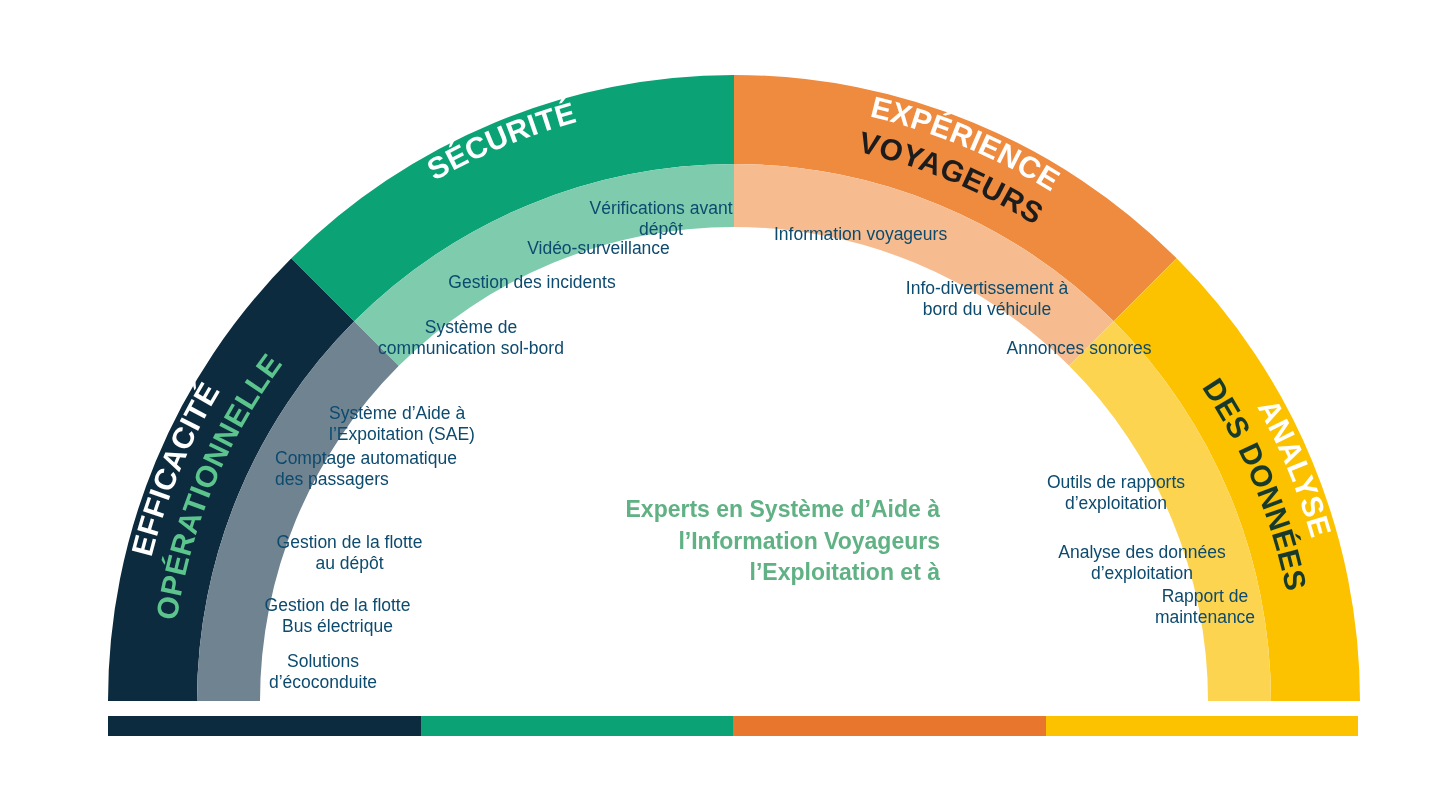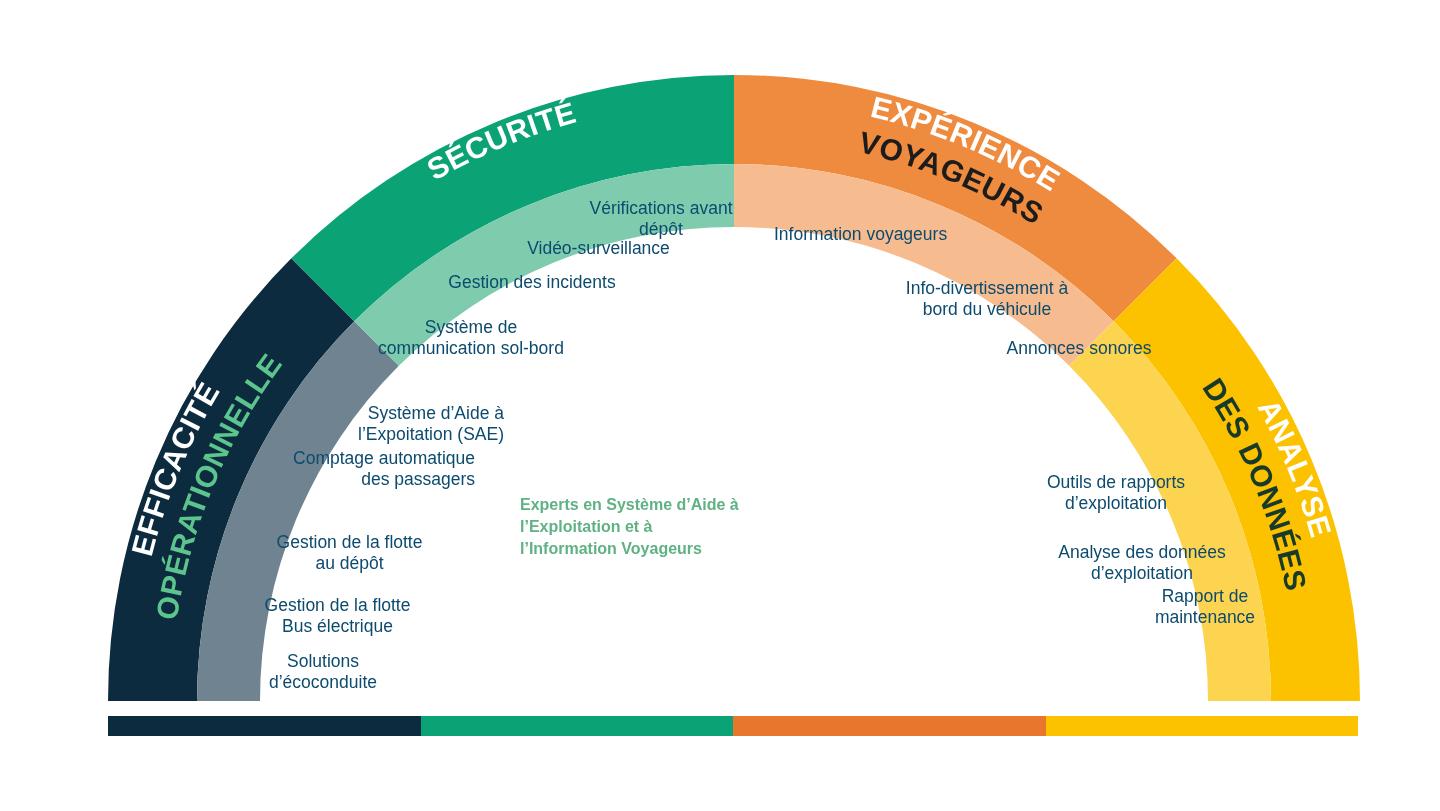--- a/index.html
+++ b/index.html
@@ -31,30 +31,30 @@
     letter-spacing: 0.5px;
   }
   .spoke-label {
     position: absolute;
     color: #0c4a6e;
     font-size: 17.5px;
     line-height: 1.18;
     white-space: pre;
     font-family: "Liberation Sans", sans-serif;
   }
-  .spoke-label.align-left  { text-align: right; }
+  .spoke-label.align-left  { text-align: left; }
   #center-text {
     position: absolute;
     left: 520px;
     top: 494px;
     width: 420px;
-    text-align: left;
+    text-align: right;
     color: #60b184;
     font-weight: bold;
-    font-size: 16px;
+    font-size: 23px;
     line-height: 1.38;
     font-family: "Liberation Sans", sans-serif;
   }
   #bottom-bar {
     position: absolute;
     left: 108px;
     top: 716px;
     width: 1250px;
     height: 20px;
     display: flex;
@@ -110,22 +110,22 @@
       <div class="spoke-label align-center" style="left: 774px; top: 224px; width: 190px; "><div>Information voyageurs</div></div>
       <div class="spoke-label align-center" style="left: 897px; top: 278px; width: 180px; text-align: center;"><div>Info-divertissement à</div><div>bord du véhicule</div></div>
       <div class="spoke-label align-center" style="left: 955px; top: 338px; width: 158px; text-align: center; margin-left: 45px;"><div>Annonces sonores</div></div>
       <div class="spoke-label align-center" style="left: 1035px; top: 448px; width: 162px; text-align: center; margin-top: 24px;"><div>Outils de rapports</div><div>d’exploitation</div></div>
       <div class="spoke-label align-center" style="left: 1052px; top: 542px; width: 180px; text-align: center;"><div>Analyse des données</div><div>d’exploitation</div></div>
       <div class="spoke-label align-center" style="left: 1140px; top: 586px; width: 130px; text-align: center;"><div>Rapport de</div><div>maintenance</div></div>
     </div>
 
   <div id="center-text" style="color: rgb(96, 177, 132);">
       <div>Experts en Système d’Aide à</div>
+      <div>l’Information Voyageurs</div>
       <div>l’Exploitation et à</div>
-      <div>l’Information Voyageurs</div>
     </div>
 
   <div id="bottom-bar">
       <div style="background: rgb(13, 43, 62);"></div>
       <div style="background: rgb(11, 163, 117);"></div>
       <div style="background: rgb(232, 119, 45);"></div>
       <div style="background: rgb(252, 194, 0);"></div>
     </div>
 
 </div>

